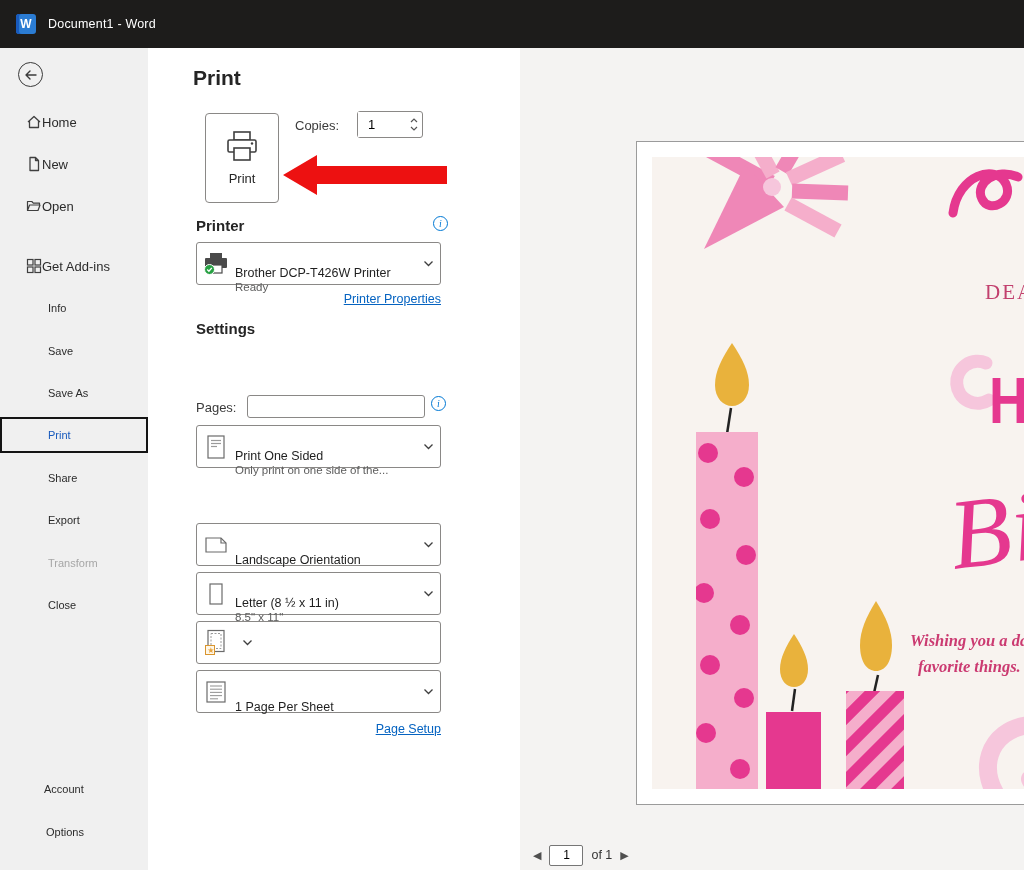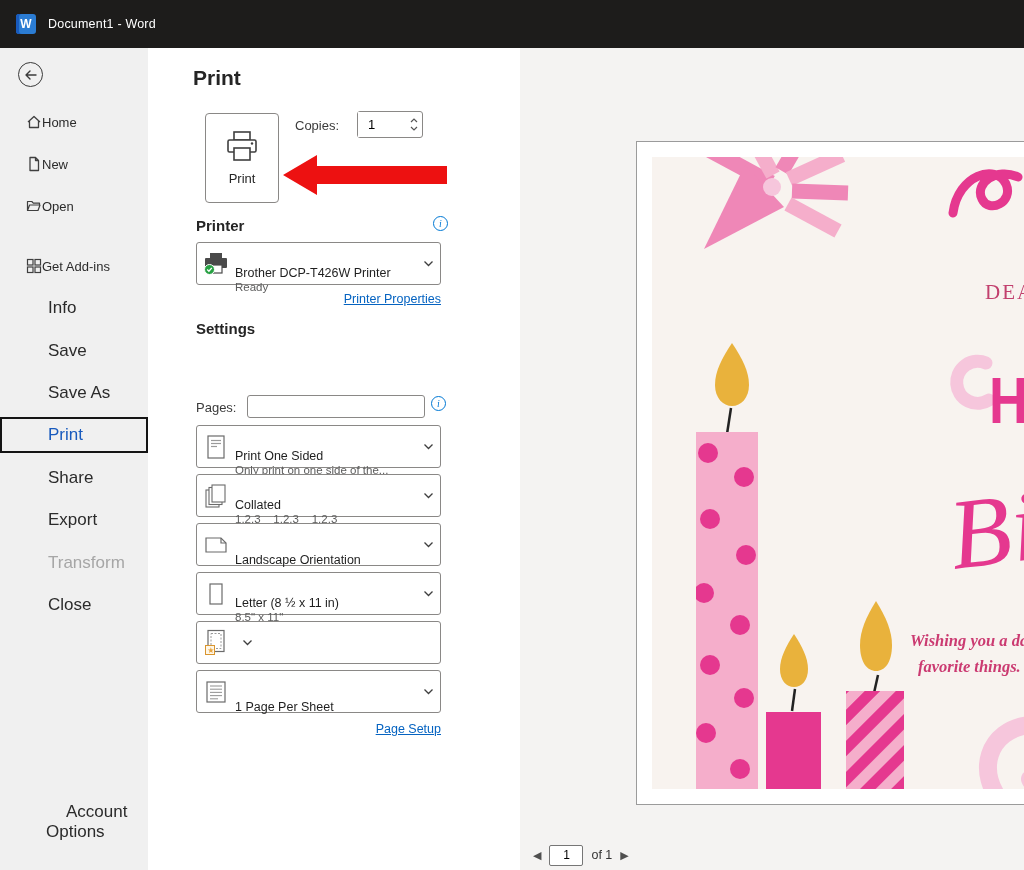--- a/index.html
+++ b/index.html
@@ -14,21 +14,21 @@
     box-shadow:inset 3px 0 0 #185abd; }
   .title-text { color:#fff; font-size:12.5px; letter-spacing:.2px; }
 
   
   .sidebar { position:absolute; top:48px; left:0; width:148px; bottom:0; background:var(--sidebar-bg,#f0f0f0); }
   .back-btn { position:absolute; left:18px; top:14px; width:25px; height:25px; border:1.5px solid #3a3a3a;
     border-radius:50%; display:flex; align-items:center; justify-content:center; cursor:pointer; background:transparent; }
   .nav-item { position:absolute; left:0; width:148px; height:36px; display:flex; align-items:center; 
     padding-left:26px; font-size:13px; color:#2b2b2b; cursor:pointer; }
   .menu-item { position:absolute; left:0; width:148px; height:36px; display:flex; align-items:center;
-    padding-left:48px; font-size:17px; color:#2b2b2b; cursor:pointer; }
+    padding-left:48px; font-size:11px; color:#2b2b2b; cursor:pointer; }
   .menu-item.selected { border:2px solid #141414; color:var(--accent-blue,#185abd); padding-left:46px; }
   .menu-item.disabled { color:#a6a6a6; }
 
   
   .main { position:absolute; top:48px; left:148px; width:372px; bottom:0; background:#fff; }
   .page-title { position:absolute; left:45px; top:18px; font-size:21px; font-weight:700; color:#252525; }
   .big-print { position:absolute; left:57px; top:65px; width:74px; height:90px; border:1px solid #8a8886;
     border-radius:4px; background:#fff; display:flex; flex-direction:column; align-items:center;
     justify-content:center; gap:9px; cursor:pointer; font-size:13px; color:#262626; }
   .copies-label { position:absolute; left:147px; top:70px; font-size:13px; color:#3b3b3b; }
@@ -120,21 +120,21 @@
 
     <div class="menu-item" style="top:242px">Info</div>
     <div class="menu-item" style="top:285px">Save</div>
     <div class="menu-item" style="top:327px">Save As</div>
     <div class="menu-item selected" style="top:369px">Print</div>
     <div class="menu-item" style="top:412px">Share</div>
     <div class="menu-item" style="top:454px">Export</div>
     <div class="menu-item disabled" style="top:497px">Transform</div>
     <div class="menu-item" style="top:539px">Close</div>
 
-    <div class="menu-item" style="top:746px; padding-left:66px">Account</div>
+    <div class="menu-item" style="top:723px; padding-left:44px">Account</div>
     <div class="menu-item" style="top:766px; padding-left:46px">Options</div>
   </div>
 
   <div class="main">
     <div class="page-title">Print</div>
 
     <div class="big-print">
       <svg width="36" height="32" viewBox="0 0 36 32">
         <rect x="10" y="2" width="16" height="8" fill="#fff" stroke="#3f3f3f" stroke-width="1.6"></rect>
         <rect x="4" y="10" width="28" height="12" rx="1.5" fill="#fff" stroke="#3f3f3f" stroke-width="1.6"></rect>
@@ -208,38 +208,20 @@
         <span class="dd-l1">Print One Sided</span>
         <span class="dd-l2">Only print on one side of the...</span>
       </span>
       <span class="dd-chev">
           <svg width="11" height="7" viewBox="0 0 11 7">
             <path d="M1.5 1.5 L5.5 5.5 L9.5 1.5" stroke="#3f3f3f" stroke-width="1.3" fill="none"></path>
           </svg>
         </span>
     </div>
 
-    <div class="dd" style="top:426px">
-      <span class="dd-icon">
-        <svg width="24" height="26" viewBox="0 0 24 26">
-          <rect x="2" y="7" width="13" height="17" fill="#fff" stroke="#6b6b6b" stroke-width="1.1"></rect>
-          <rect x="5" y="4.5" width="13" height="17" fill="#fff" stroke="#6b6b6b" stroke-width="1.1"></rect>
-          <rect x="8" y="2" width="13" height="17" fill="#fff" stroke="#6b6b6b" stroke-width="1.1"></rect>
-        </svg>
-      </span>
-      <span class="dd-text">
-        <span class="dd-l1">Collated</span>
-        <span class="dd-l2">1,2,3    1,2,3    1,2,3</span>
-      </span>
-      <span class="dd-chev">
-          <svg width="11" height="7" viewBox="0 0 11 7">
-            <path d="M1.5 1.5 L5.5 5.5 L9.5 1.5" stroke="#3f3f3f" stroke-width="1.3" fill="none"></path>
-          </svg>
-        </span>
-    </div>
 
     <div class="dd" style="top:475px">
       <span class="dd-icon">
         <svg width="24" height="22" viewBox="0 0 24 22">
           <path d="M2 4 H17 L22 9 V18 H2 Z" fill="#fff" stroke="#6b6b6b" stroke-width="1.2"></path>
           <path d="M17 4 V9 H22" fill="none" stroke="#6b6b6b" stroke-width="1.2"></path>
         </svg>
       </span>
       <span class="dd-text">
         <span class="dd-l1">Landscape Orientation</span>

